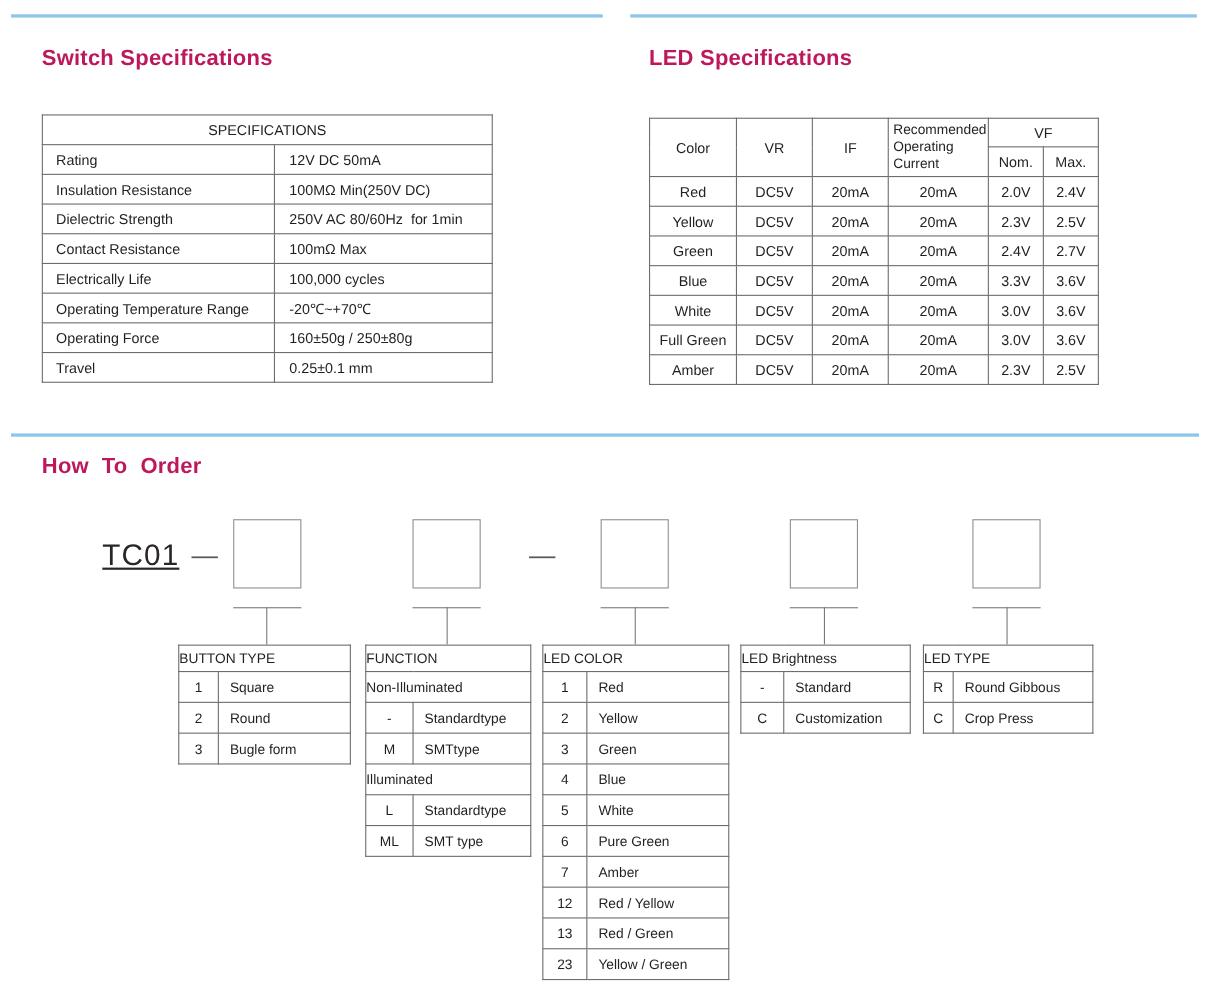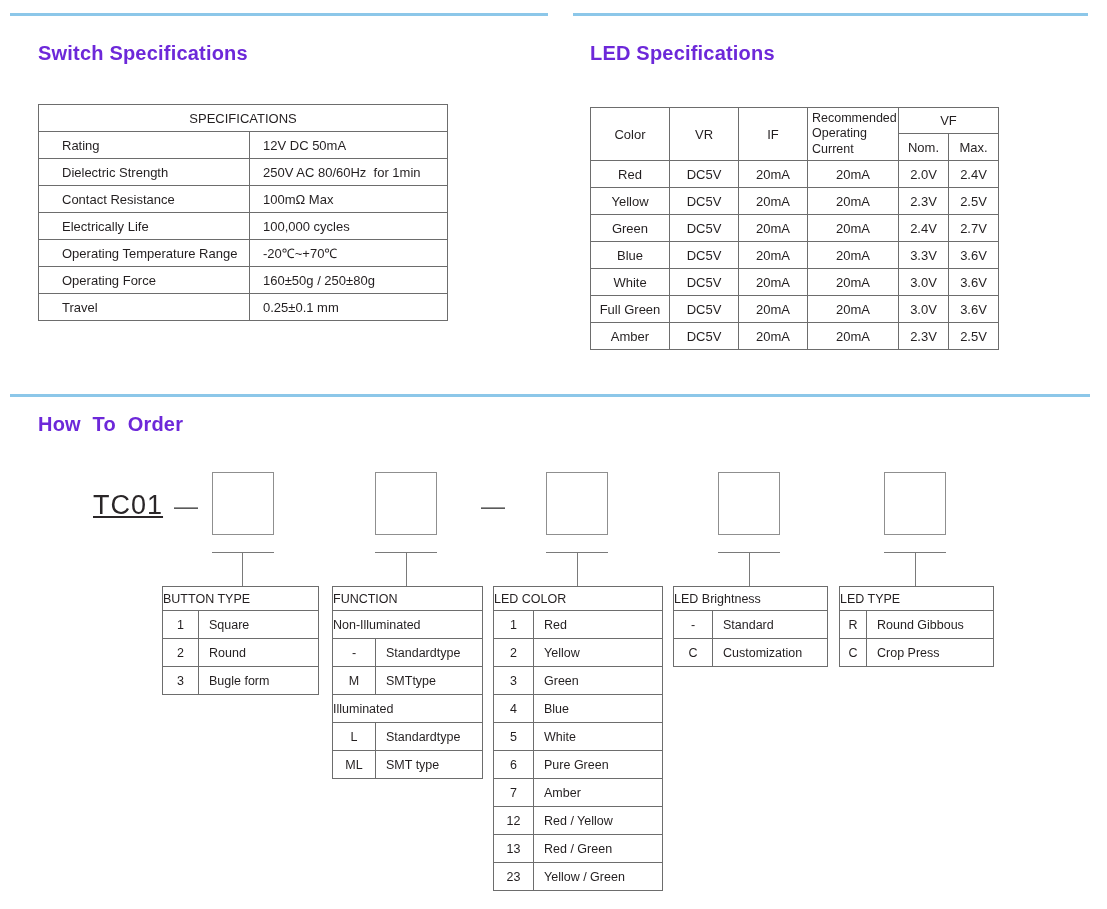--- a/index.html
+++ b/index.html
@@ -6,34 +6,34 @@
   html,body { background:#ffffff; }
   body {
     width:1107px; height:909px; position:relative; overflow:hidden;
     font-family:"Liberation Sans", sans-serif; color:#231f20;
   }
   #page { position:absolute; left:0; top:0; width:1107px; height:909px; background:#fff; }
 
   .rule { position:absolute; height:3px; background:#8cc7e9; }
 
   .section-title {
-    position:absolute; font-size:20px; font-weight:bold; color:#6d28d9;
+    position:absolute; font-size:20px; font-weight:bold; color:#be185d;
     letter-spacing:0.2px; white-space:nowrap;
   }
 
   table { position:absolute; border-collapse:collapse; table-layout:fixed; background:#fff; }
   td {
     border:1px solid #6d6d6d; font-size:13px; color:#231f20;
     vertical-align:middle; overflow:hidden;
   }
 
   
   .spec-table tr { height:27px; }
   .spec-table .t-hdr { text-align:center; }
-  .spec-table .lbl { text-align:left; padding-left:23px; }
+  .spec-table .lbl { text-align:left; padding-left:12px; }
   .spec-table .val { text-align:left; padding-left:13px; white-space:pre; }
 
   
   .led-table td { text-align:center; }
   .led-table .rec { text-align:left; padding-left:4px; font-size:12.5px; line-height:1.25; }
   .led-table tr { height:27px; }
   .led-table tr.h1 { height:26px; }
 
   
   .code-box { position:absolute; width:62px; height:63px; border:1px solid #8f8f8f; background:#fff; }
@@ -65,20 +65,24 @@
         <col style="width:211px">
         <col style="width:198px">
       </colgroup>
     <tbody>
         <tr>
       <td colspan="2" class="t-hdr">SPECIFICATIONS</td>
     </tr>
     <tr>
       <td class="lbl">Rating</td>
       <td class="val">12V DC 50mA</td>
+    </tr>
+    <tr>
+      <td class="lbl">Insulation Resistance</td>
+      <td class="val">100MΩ Min(250V DC)</td>
     </tr>
     <tr>
       <td class="lbl">Dielectric Strength</td>
       <td class="val">250V AC 80/60Hz  for 1min</td>
     </tr>
     <tr>
       <td class="lbl">Contact Resistance</td>
       <td class="val">100mΩ Max</td>
     </tr>
     <tr>

